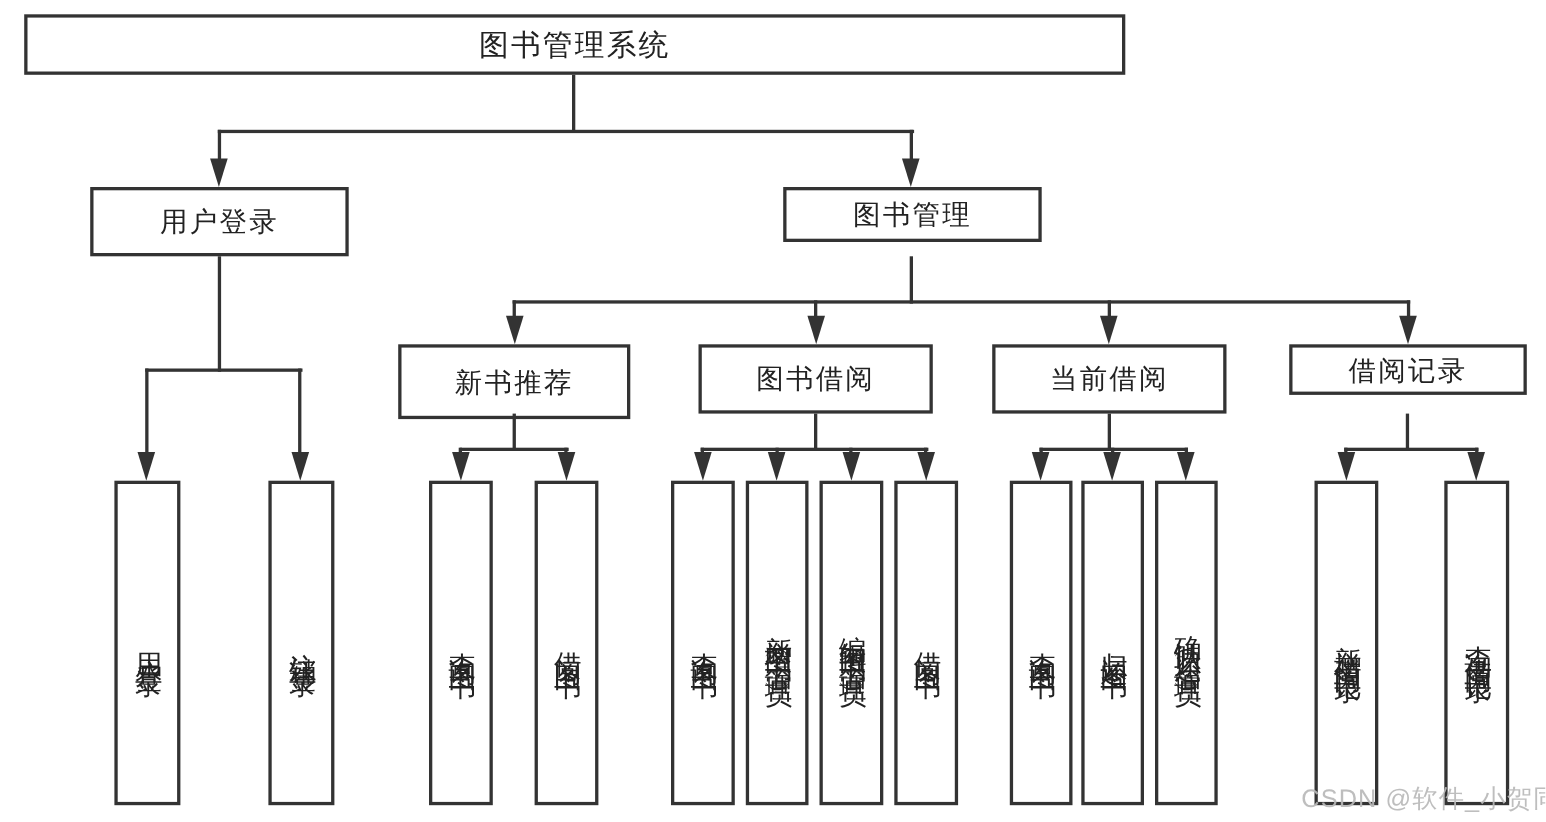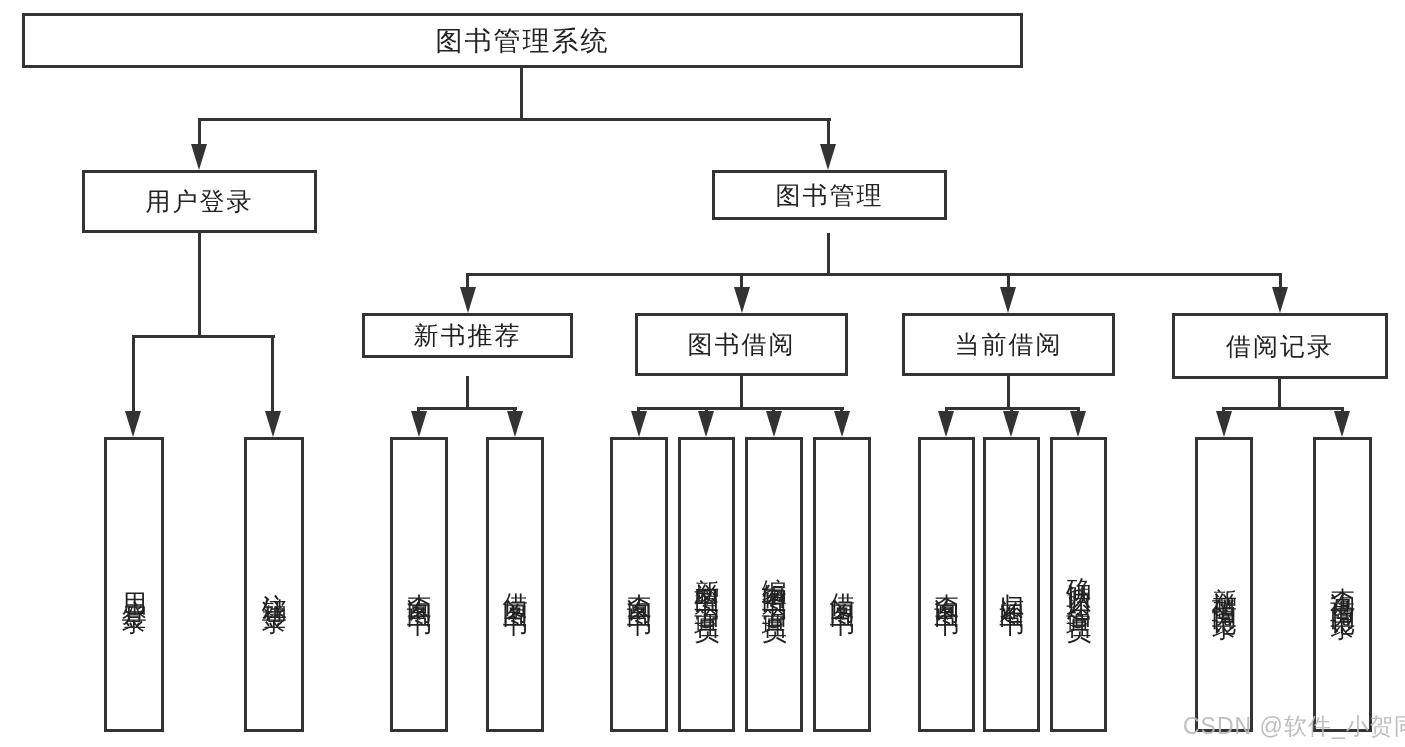--- a/index.html
+++ b/index.html
@@ -97,30 +97,30 @@
   <div class="hline" style="left:466px;top:273px;width:816px"></div>
   <div class="vline" style="left:466px;top:273px;height:16px"></div>
   <div class="arrow" style="left:460px;top:287px"></div>
   <div class="vline" style="left:740px;top:273px;height:16px"></div>
   <div class="arrow" style="left:734px;top:287px"></div>
   <div class="vline" style="left:1007px;top:273px;height:16px"></div>
   <div class="arrow" style="left:1000px;top:287px"></div>
   <div class="vline" style="left:1279px;top:273px;height:16px"></div>
   <div class="arrow" style="left:1272px;top:287px"></div>
 
-  <div class="box h" style="left:362px;top:313px;width:211px;height:45px">
+  <div class="box h" style="left:362px;top:313px;width:211px;height:68px">
     <span>新书推荐</span>
   </div>
   <div class="box h" style="left:635px;top:313px;width:213px;height:63px">
     <span>图书借阅</span>
   </div>
   <div class="box h" style="left:902px;top:313px;width:213px;height:63px">
     <span>当前借阅</span>
   </div>
-  <div class="box h" style="left:1172px;top:313px;width:216px;height:66px">
+  <div class="box h" style="left:1172px;top:313px;width:216px;height:46px">
     <span>借阅记录</span>
   </div>
 
   <div class="vline" style="left:466px;top:376px;height:34px"></div>
   <div class="hline" style="left:418px;top:407px;width:99px"></div>
   <div class="vline" style="left:417px;top:407px;height:8px"></div>
   <div class="arrow" style="left:411px;top:411px"></div>
   <div class="vline" style="left:513px;top:407px;height:8px"></div>
   <div class="arrow" style="left:507px;top:411px"></div>
 

